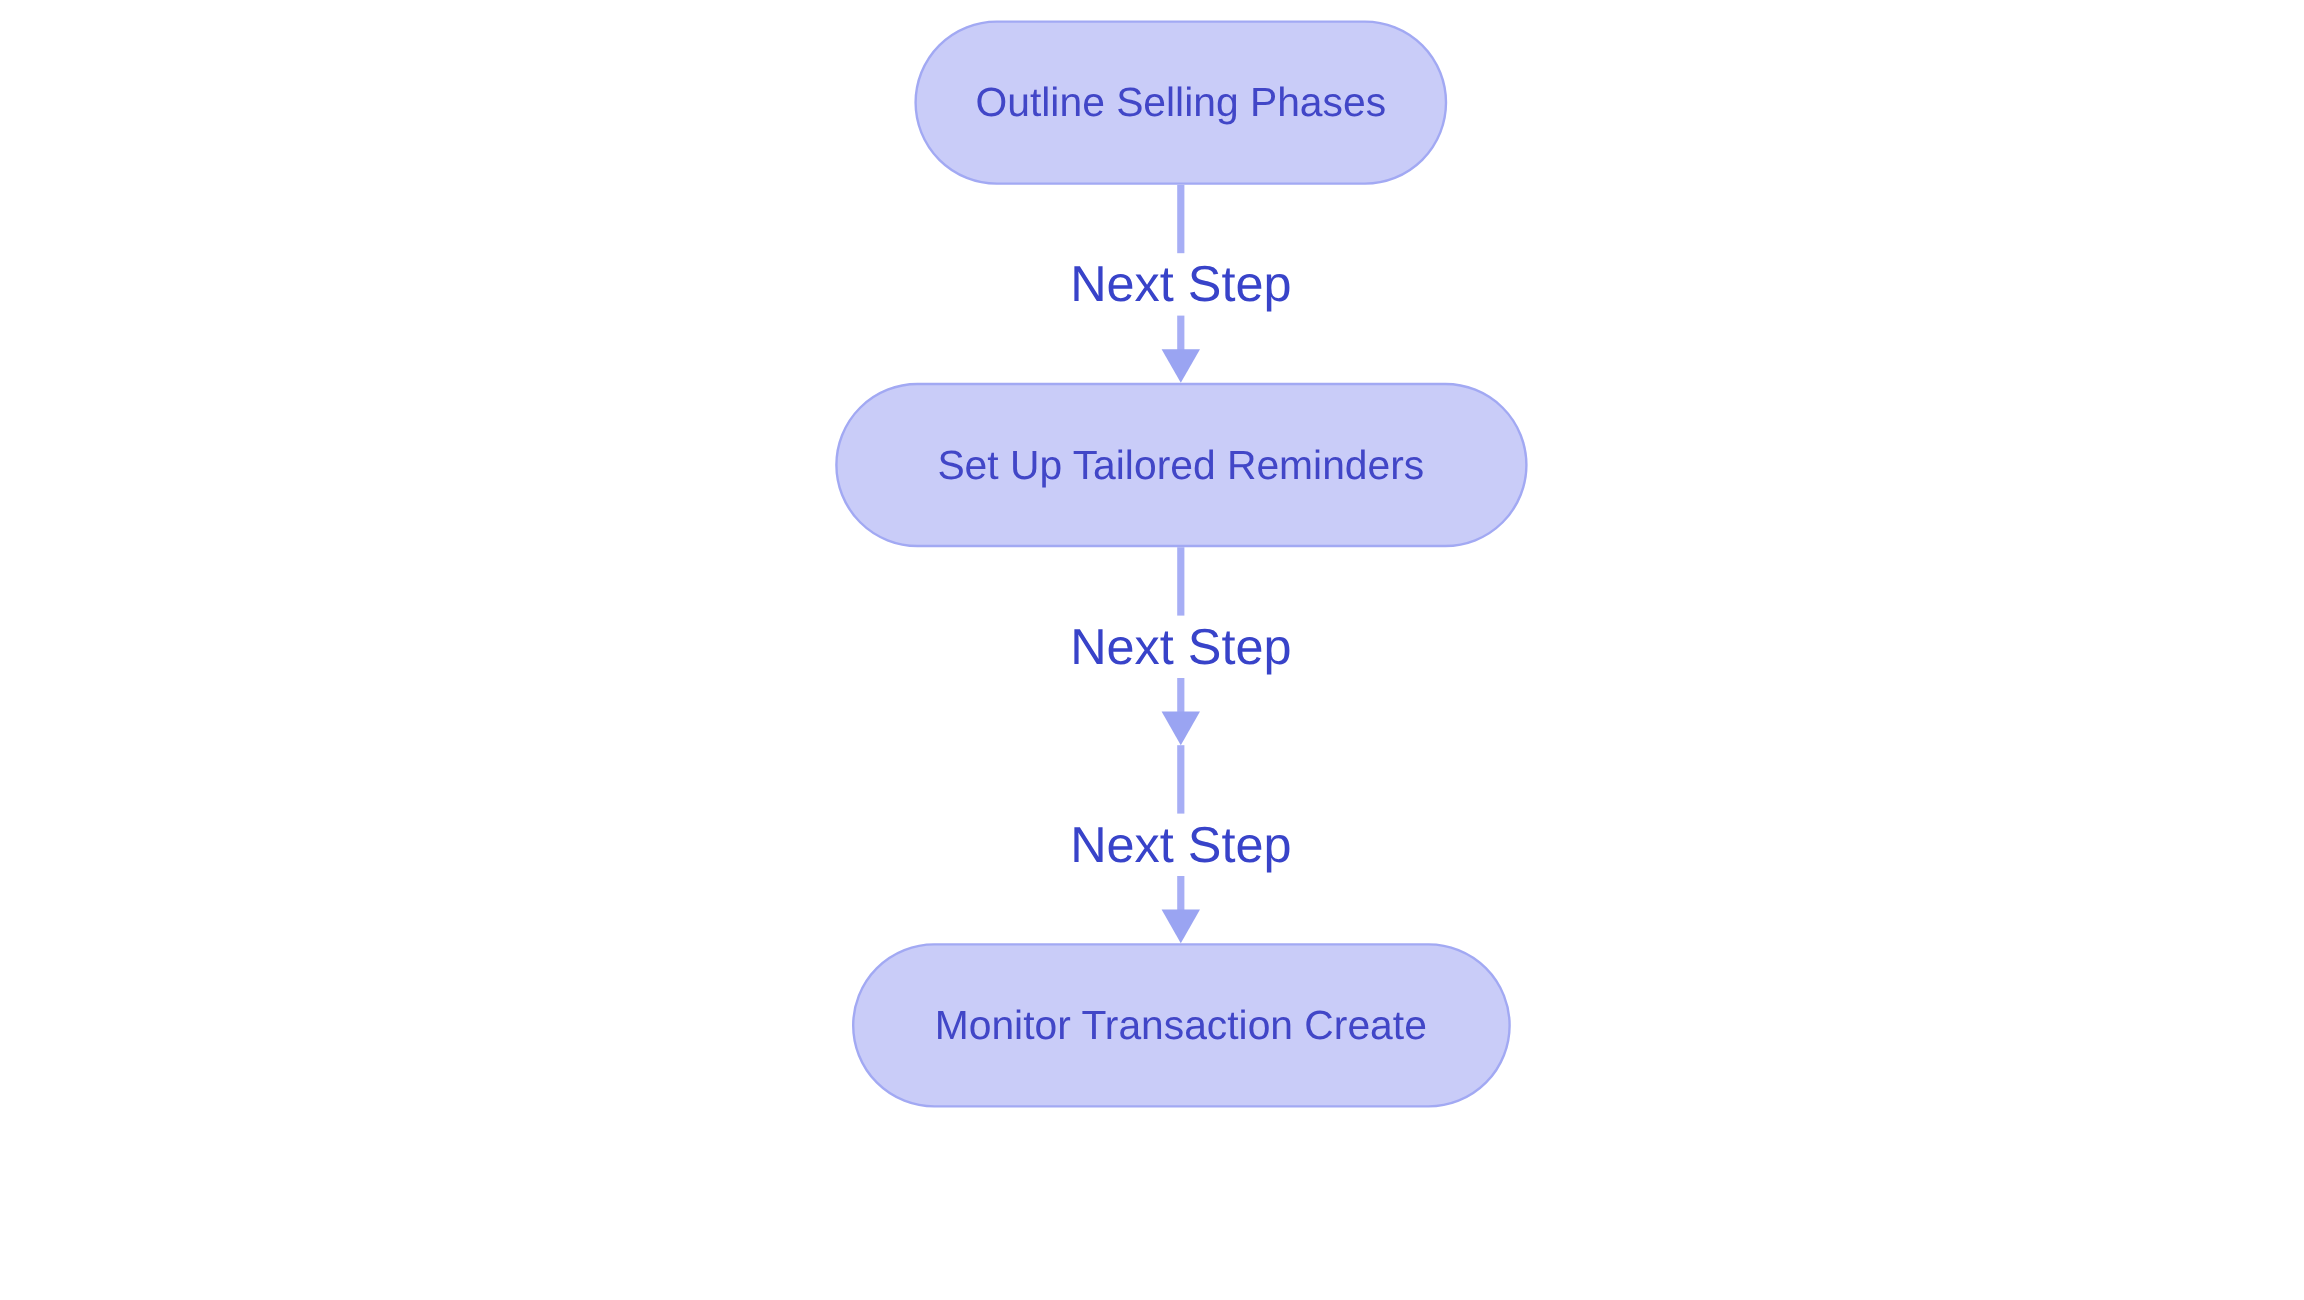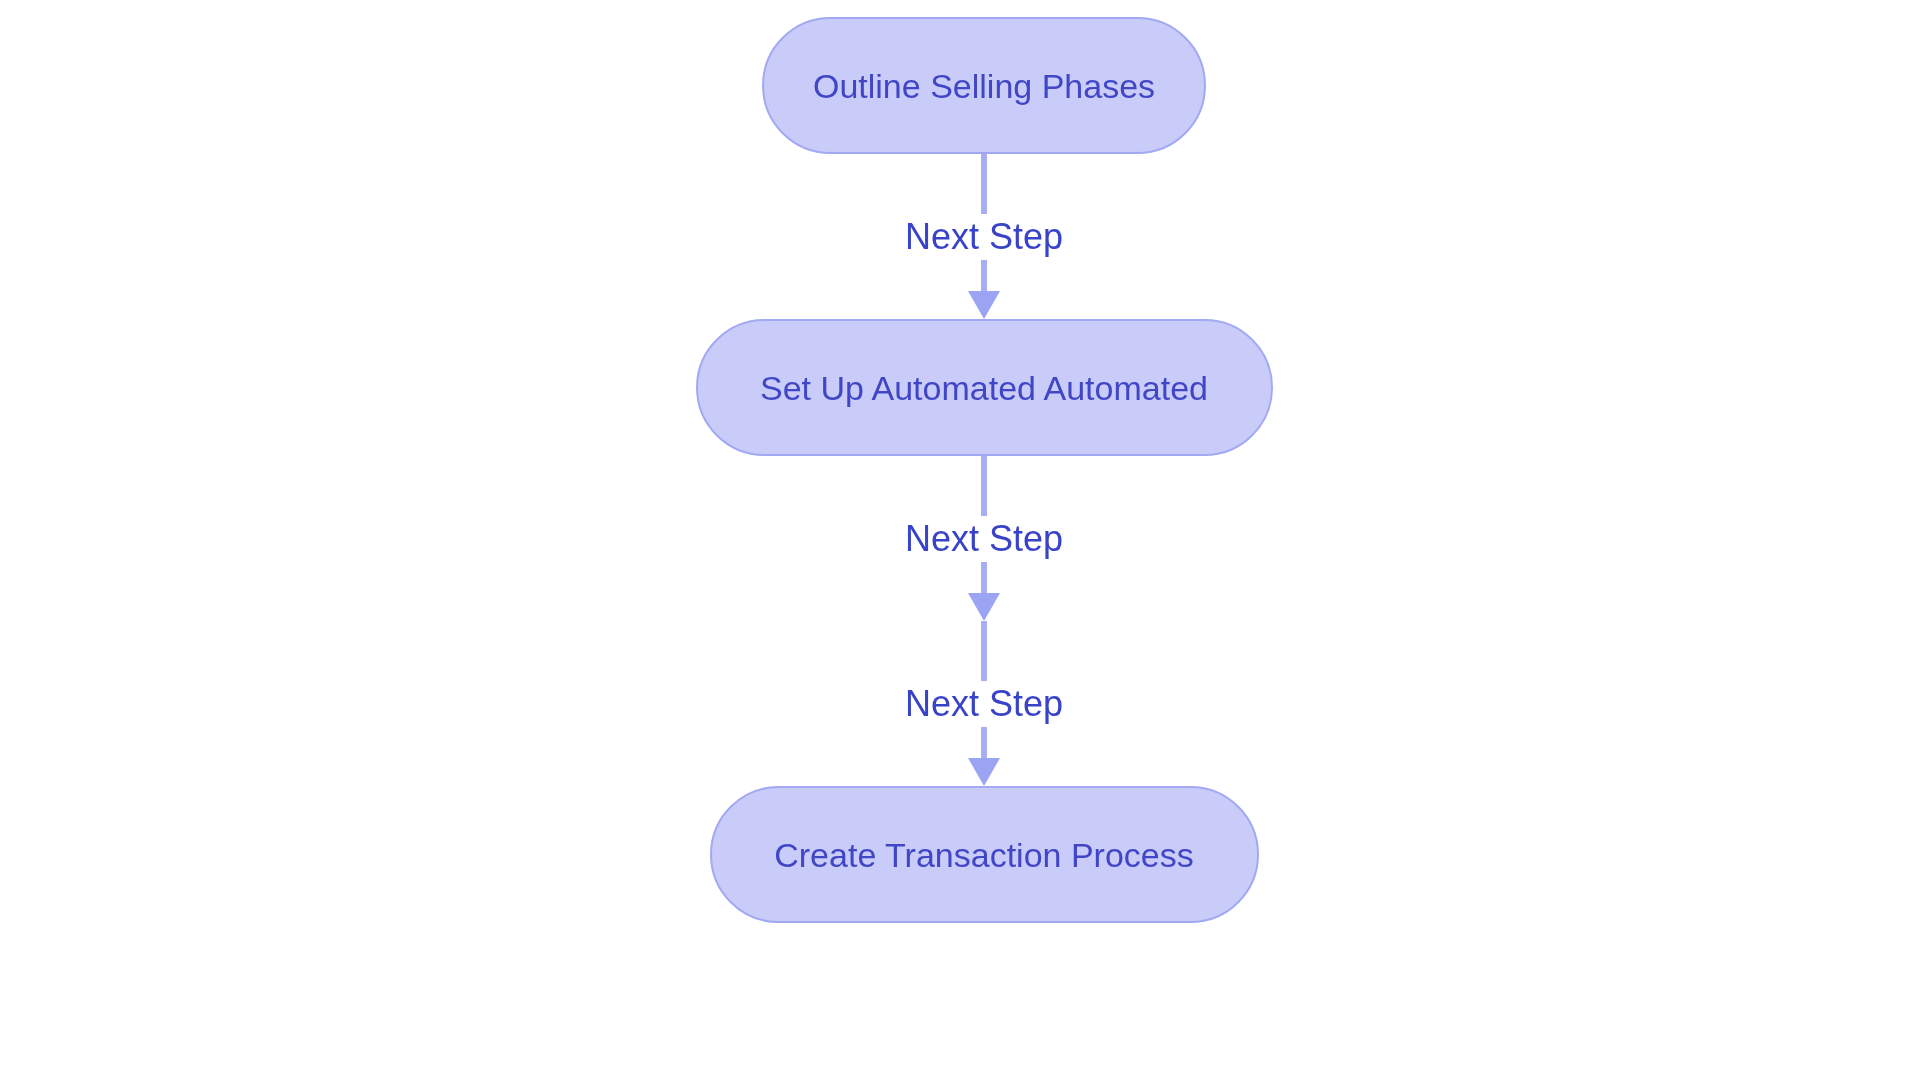--- a/index.html
+++ b/index.html
@@ -81,21 +81,21 @@
     border-right: 16px solid transparent;
     border-top: 28px solid var(--arrowhead);
   }
   .edge-label {
     position: absolute;
     left: 50%;
     top: 50%;
     transform: translate(-50%, -50%);
     background: var(--bg);
     padding: 5px 11px;
-    font-size: 36px;
+    font-size: 42px;
     line-height: 1;
     color: var(--edge-label-text);
     white-space: nowrap;
   }
 </style>
 </head>
 <body>
 
 <div class="canvas">
   <div class="flow">
@@ -104,34 +104,34 @@
       <span class="node-label">Outline Selling Phases</span>
     </div>
 
     <div class="connector">
       <div class="line"></div>
       <div class="arrowhead"></div>
       <div class="edge-label">Next Step</div>
     </div>
 
     <div class="node node-2">
-      <span class="node-label">Set Up Automated Automated</span>
+      <span class="node-label">Set Up Tailored Reminders</span>
     </div>
 
     <div class="connector">
       <div class="line"></div>
       <div class="arrowhead"></div>
       <div class="edge-label">Next Step</div>
     </div>
 
 
     <div class="connector">
       <div class="line"></div>
       <div class="arrowhead"></div>
       <div class="edge-label">Next Step</div>
     </div>
 
     <div class="node node-4">
-      <span class="node-label">Create Transaction Process</span>
+      <span class="node-label">Monitor Transaction Create</span>
     </div>
 
   </div>
 </div>
 
 </body></html>

